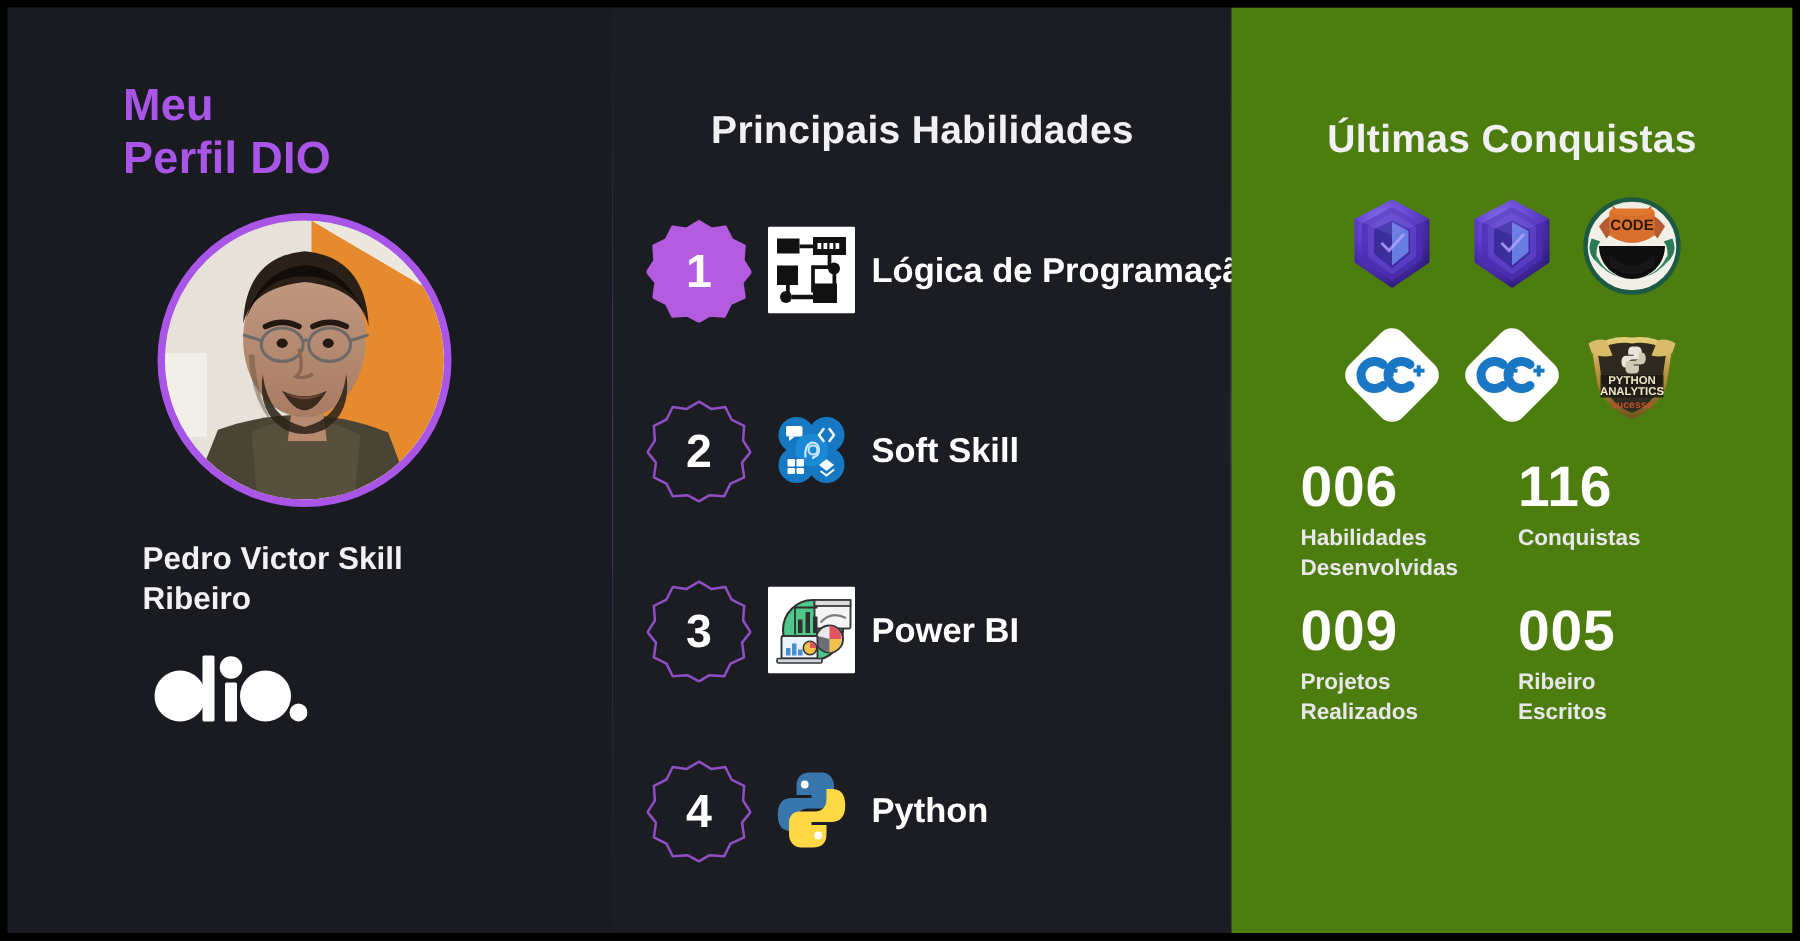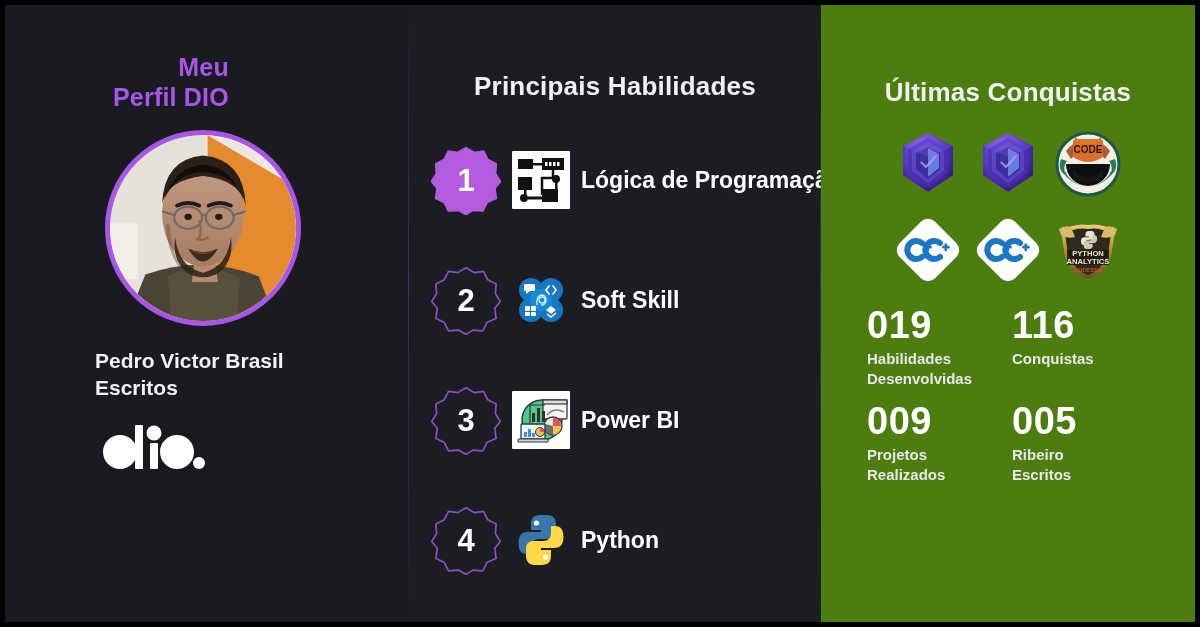--- a/index.html
+++ b/index.html
@@ -35,28 +35,27 @@
   }
   .panel-left::after {
     content: "";
     position: absolute;
     top: 0; right: 0;
     width: 1px; height: 100%;
     background: linear-gradient(to bottom, rgba(168,85,232,0) 0%, rgba(168,85,232,0.35) 45%, rgba(168,85,232,0) 100%);
   }
 
   .profile-title {
-    margin-left: 108px;
+    margin-left: 77px;
     color: #a855e8;
-    font-size: 25px;
+    font-size: 30px;
     font-weight: 600;
     line-height: 1.18;
     letter-spacing: 0.2px;
     white-space: pre-line;
-    text-align: right;
   }
 
   .avatar-wrap {
     margin-top: 16px;
     margin-left: 88px;
     width: 220px;
     height: 200px;
     display: flex;
     align-items: center;
     justify-content: center;
@@ -244,21 +243,21 @@
             </g>
             <path d="M96 92 Q100 108 94 112 Q100 114 106 110" stroke="#8a6650" stroke-width="2.4" fill="none"></path>
             <path d="M84 122 Q100 130 116 122 Q108 136 100 136 Q92 136 84 122 Z" fill="#3b2a1e"></path>
             <path d="M86 124 Q100 129 114 124 Q100 132 86 124 Z" fill="#77483f"></path>
             <path d="M70 110 Q66 138 86 150 Q100 156 114 150 Q134 138 130 110 Q126 142 100 148 Q74 142 70 110 Z" fill="#2e2319" opacity="0.88"></path>
           </g>
         </svg>
       </div>
     </div>
 
-    <div class="profile-name">Pedro Victor Brasil Escritos</div>
+    <div class="profile-name">Pedro Victor Skill Ribeiro</div>
 
     <div class="dio-logo">
       <svg width="108" height="46" viewBox="0 0 108 46">
         <circle cx="23" cy="28" r="17" fill="#ffffff"></circle>
         <rect x="38" y="1" width="8" height="44" rx="1" fill="#ffffff"></rect>
         <circle cx="57" cy="9" r="7.5" fill="#ffffff"></circle>
         <rect x="53" y="19" width="8" height="26" rx="1" fill="#ffffff"></rect>
         <circle cx="80" cy="28" r="17" fill="#ffffff"></circle>
         <circle cx="102" cy="39" r="6" fill="#ffffff"></circle>
       </svg>
@@ -525,21 +524,21 @@
           <text x="33" y="39" font-family="Liberation Sans, sans-serif" font-size="7.6" font-weight="700" fill="#f0e6c8" text-anchor="middle">PYTHON</text>
           <text x="33" y="46.5" font-family="Liberation Sans, sans-serif" font-size="7.6" font-weight="700" fill="#f0e6c8" text-anchor="middle">ANALYTICS</text>
           <text x="33" y="55" font-family="Liberation Sans, sans-serif" font-size="7" font-weight="700" fill="#c2502a" text-anchor="middle">sucesso</text>
         </svg>
       </div>
 
     </div>
 
     <div class="stats-grid">
       <div>
-        <div class="stat-num">019</div>
+        <div class="stat-num">006</div>
         <div class="stat-label">Habilidades
 Desenvolvidas</div>
       </div>
       <div>
         <div class="stat-num">116</div>
         <div class="stat-label">Conquistas</div>
       </div>
       <div>
         <div class="stat-num">009</div>
         <div class="stat-label">Projetos

